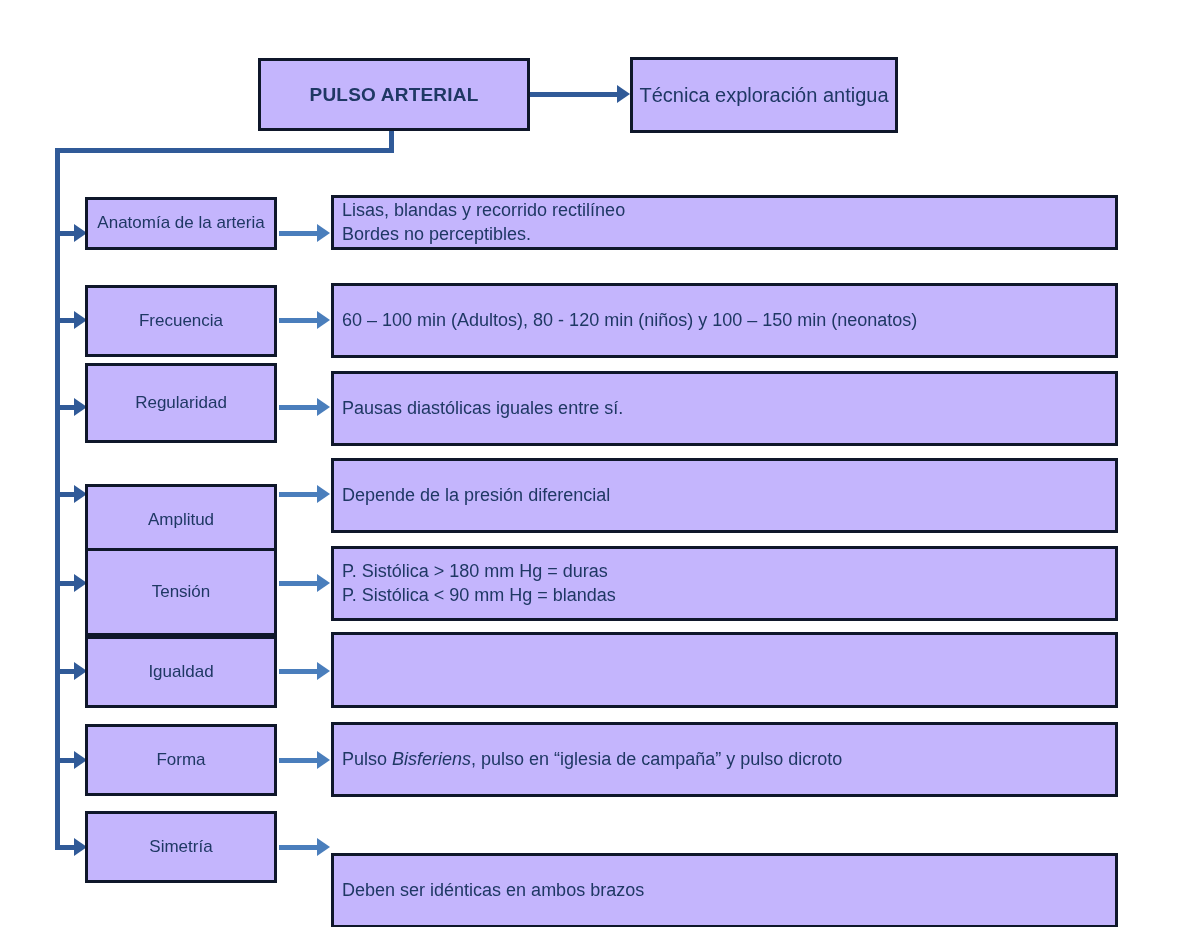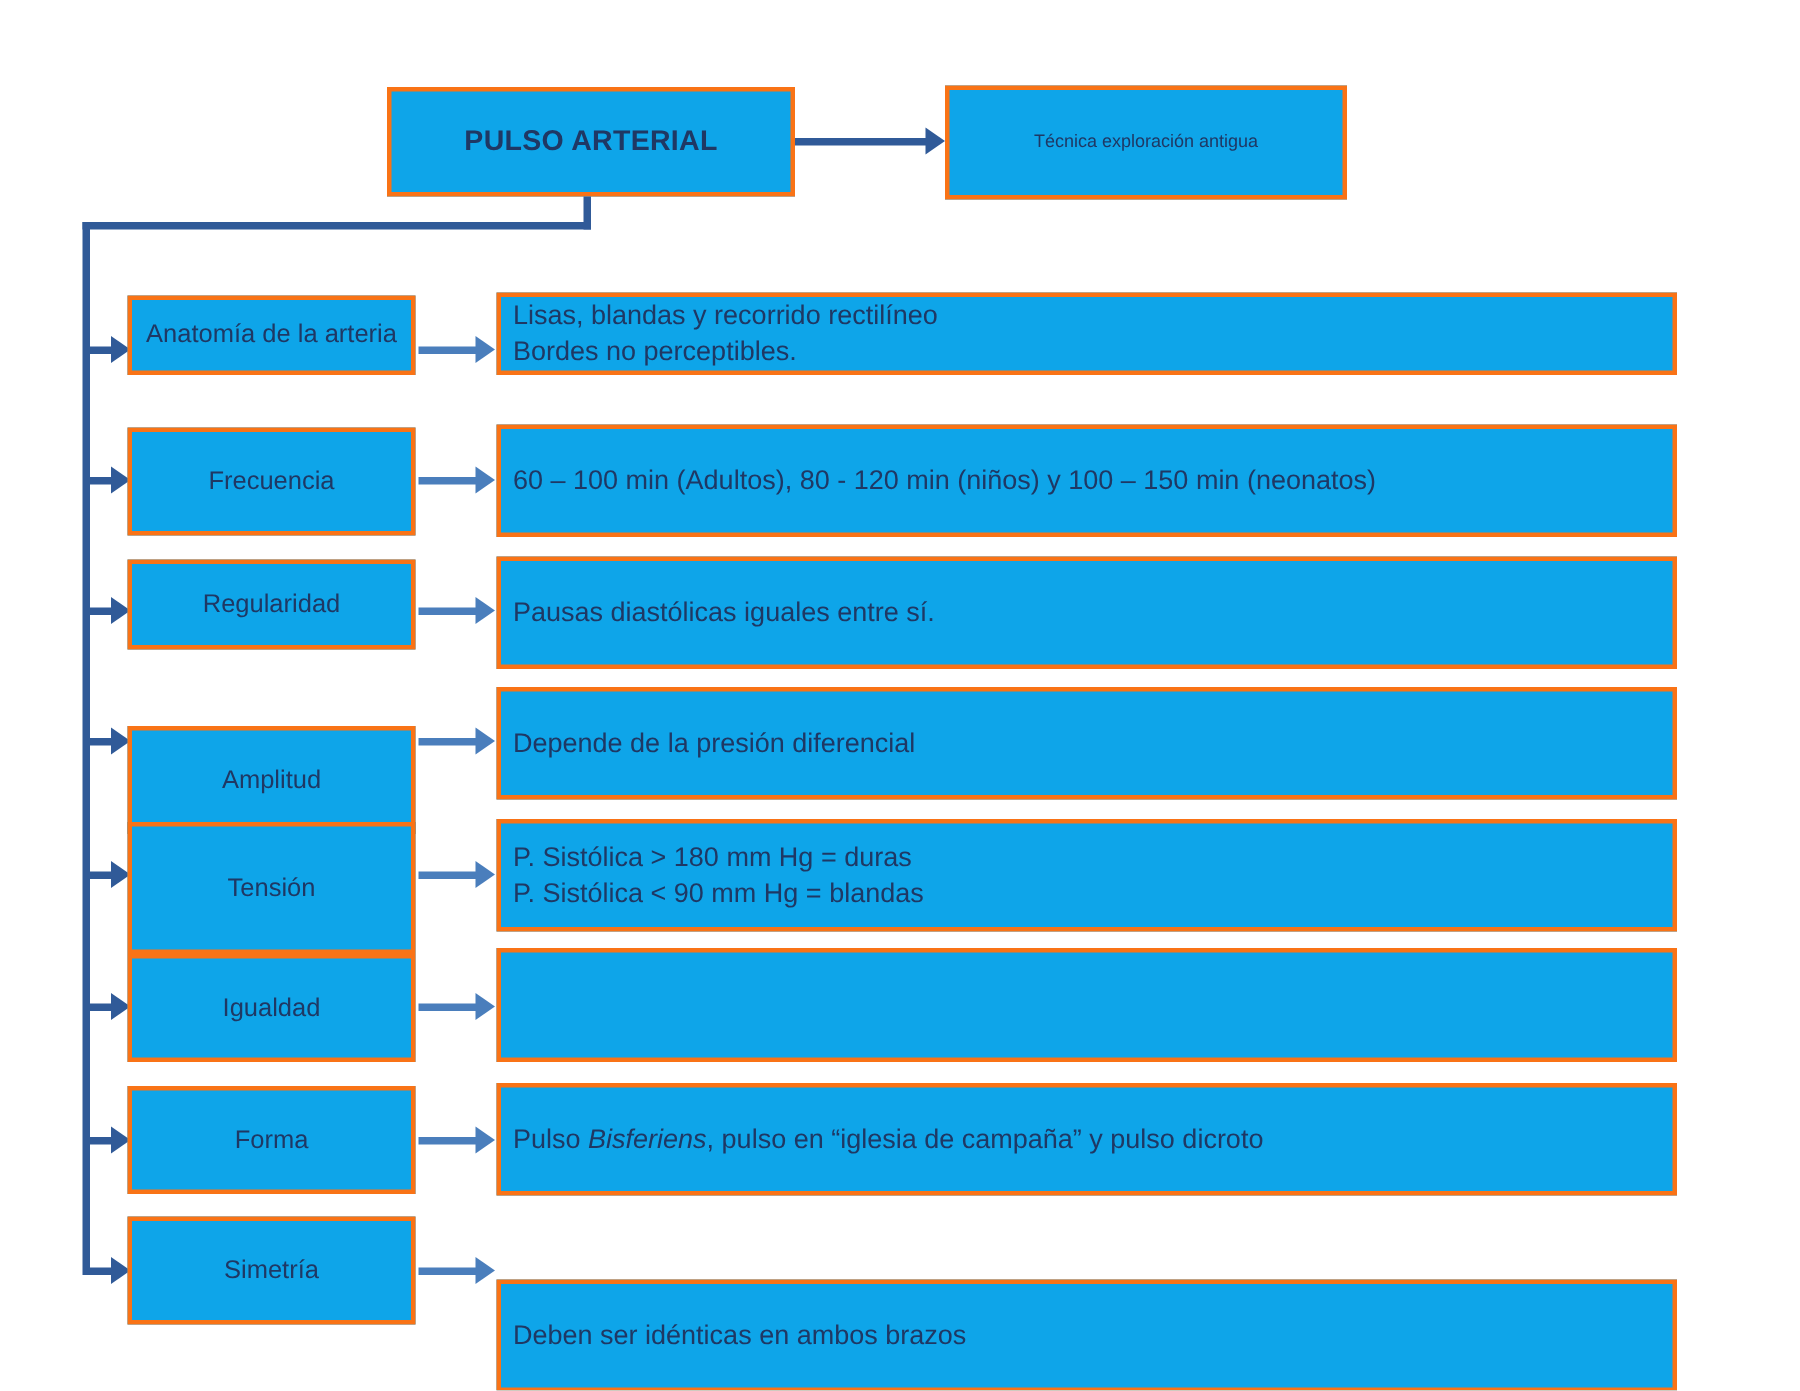--- a/index.html
+++ b/index.html
@@ -16,22 +16,22 @@
     width: 1200px;
     height: 927px;
     background: #ffffff;
     overflow: hidden;
   }
 
   
   .box {
     position: absolute;
     box-sizing: border-box;
-    background: #0ea5e9;
-    border: 3px solid #f97316;
+    background: #c4b5fd;
+    border: 3px solid #0f172a;
     display: flex;
     align-items: center;
     color: #1f3864;
     font-size: 17px;
     line-height: 1.32;
   }
   .box .txt {
     display: block;
     width: 100%;
   }
@@ -55,21 +55,21 @@
   
   #technique-box {
     left: 630px;
     top: 57px;
     width: 268px;
     height: 76px;
     justify-content: center;
     text-align: center;
   }
   #technique-box .txt {
-    font-size: 12px;
+    font-size: 20px;
   }
 
   
   .label-box {
     left: 85px;
     width: 192px;
     justify-content: center;
     text-align: center;
     font-size: 17px;
   }
@@ -164,21 +164,21 @@
   <div class="conn light" style="left:279px; top:318px; width:42px; height:5px;"></div>
   <div class="arrowhead light" style="left:317px; top:311px;"></div>
   <div class="box content-box" style="top:283px; height:75px;">
     <span class="txt">
       <span class="line">60 – 100 min (Adultos), 80 - 120 min (niños) y 100 – 150 min (neonatos)</span>
     </span>
   </div>
 
   <div class="conn" style="left:58px; top:405px; width:22px; height:5px;"></div>
   <div class="arrowhead" style="left:74px; top:398px;"></div>
-  <div class="box label-box" style="top:373px; height:60px;">
+  <div class="box label-box" style="top:363px; height:80px;">
     <span class="txt">Regularidad</span>
   </div>
   <div class="conn light" style="left:279px; top:405px; width:42px; height:5px;"></div>
   <div class="arrowhead light" style="left:317px; top:398px;"></div>
   <div class="box content-box" style="top:371px; height:75px;">
     <span class="txt">
       <span class="line">Pausas diastólicas iguales entre sí.</span>
     </span>
   </div>
 

